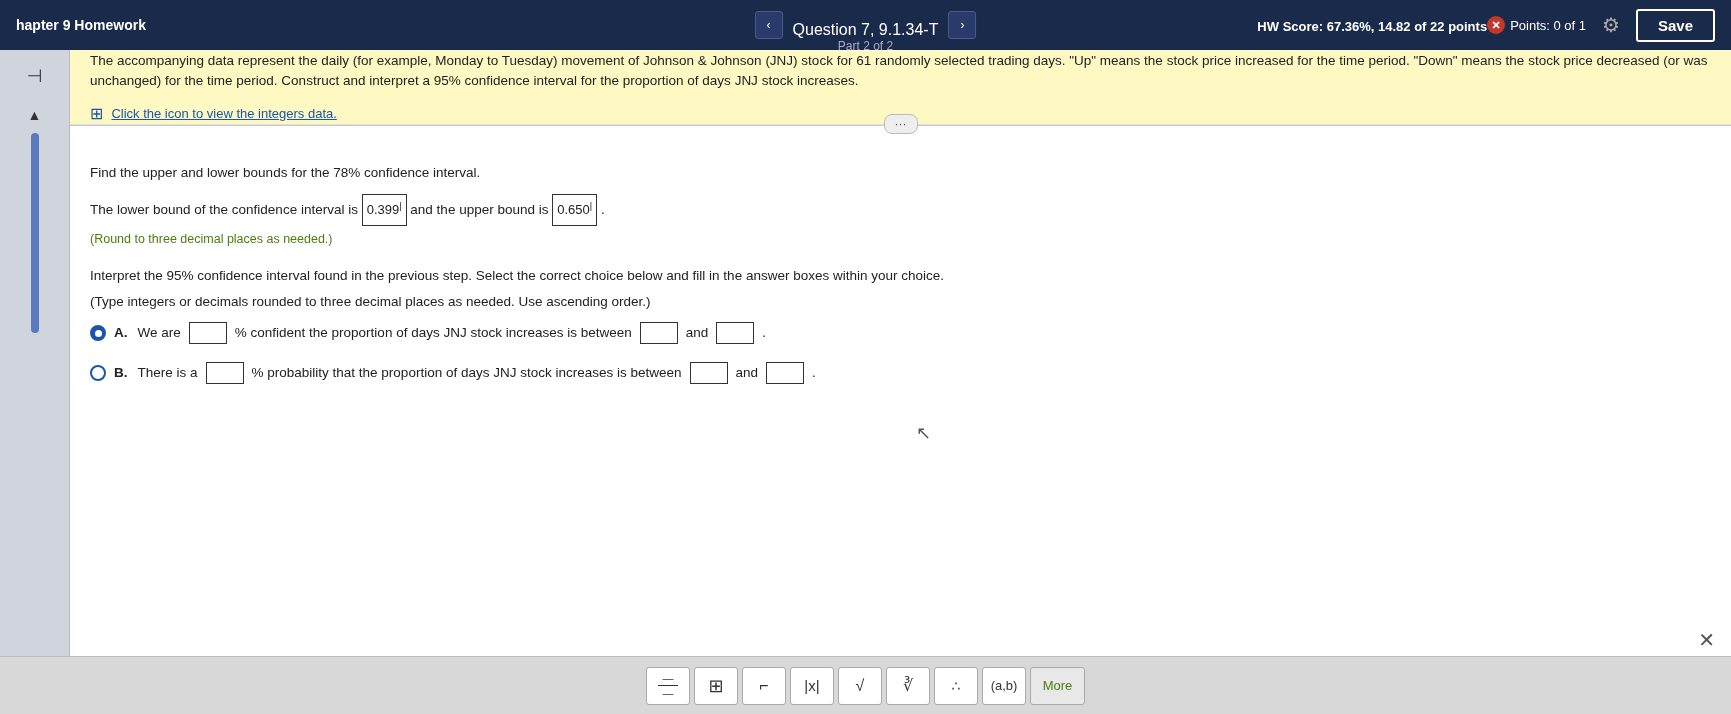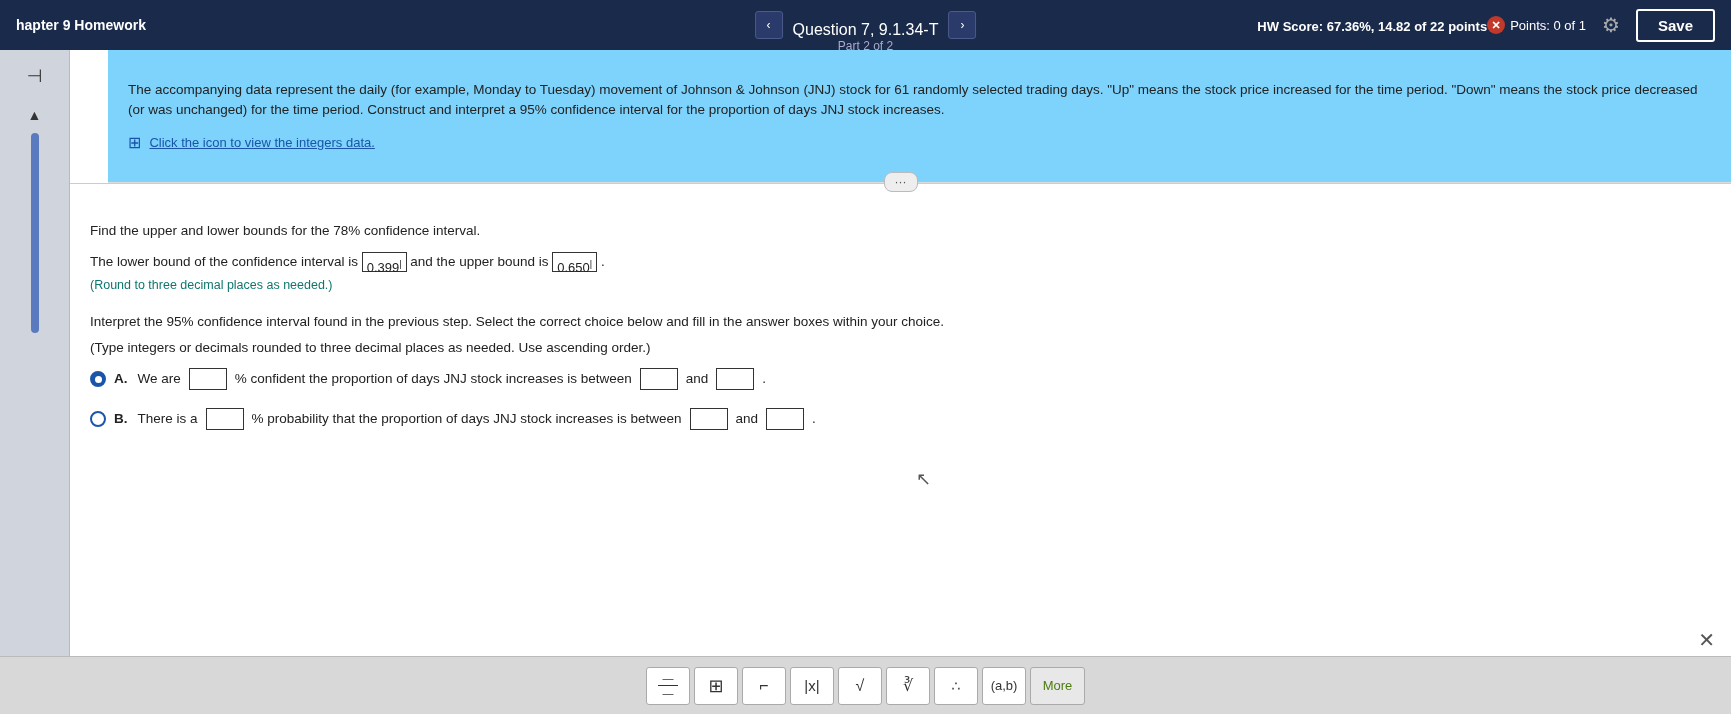--- a/index.html
+++ b/index.html
@@ -150,24 +150,23 @@
 
     
     .content {
       flex: 1;
       background: white;
       overflow-y: auto;
       padding: 0;
     }
 
     .content-top {
-      padding: 30px 20px;
-      background: #7dd3fc;
+      padding: 1px 20px;
+      background: #fef9c3;
       border-bottom: 1px solid #ddd;
-      margin-left: 38px;
     }
 
     .problem-text {
       font-size: 13.5px;
       line-height: 1.5;
       color: #222;
       margin-bottom: 12px;
     }
 
     .click-icon-row {
@@ -196,32 +195,32 @@
     .bounds-result {
       margin-bottom: 6px;
       font-size: 13.5px;
       color: #222;
     }
 
     .answer-box {
       display: inline-block;
       border: 1px solid #333;
       min-width: 40px;
-      height: 20px;
+      height: 32px;
       padding: 0 4px;
       font-size: 13px;
       background: white;
       line-height: 22px;
       text-align: center;
       vertical-align: middle;
     }
 
     .round-note {
       font-size: 12.5px;
-      color: #0f766e;
+      color: #4d7c0f;
       margin-bottom: 20px;
     }
 
     .interpret-text {
       font-size: 13.5px;
       color: #222;
       margin-bottom: 6px;
       line-height: 1.5;
     }
 

